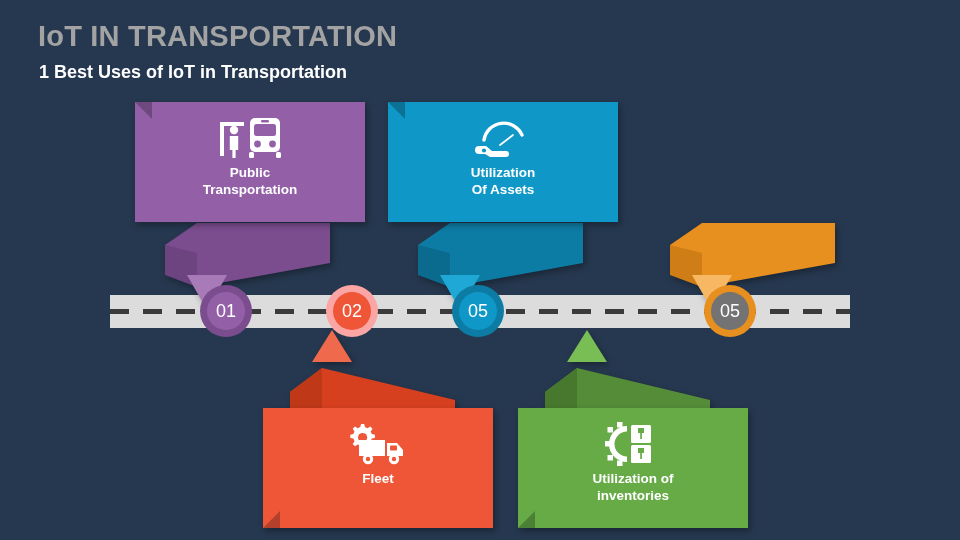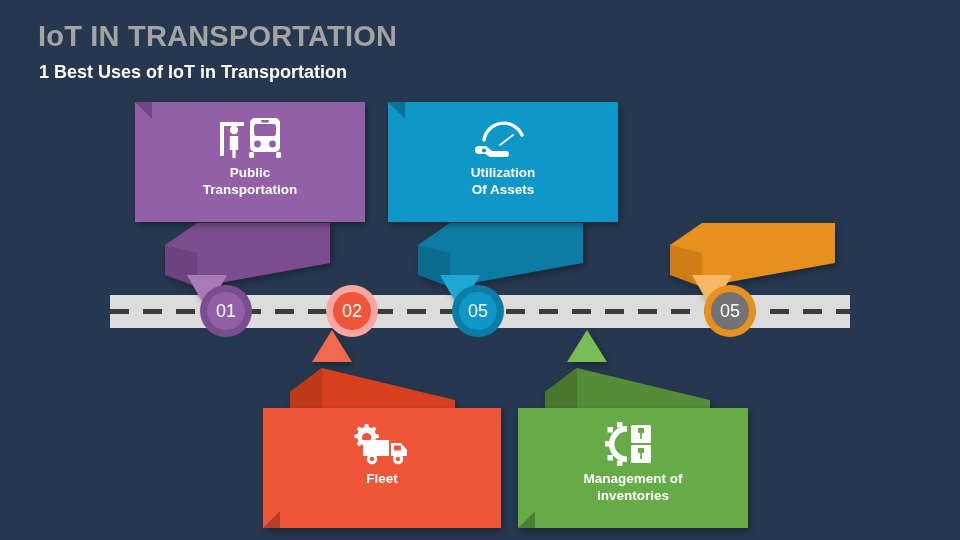--- a/index.html
+++ b/index.html
@@ -187,21 +187,21 @@
   </div>
 
   <div class="ribbon shadow-soft" style="left:290px; top:330px;">
     <svg width="165" height="92" viewBox="0 0 165 92">
       <polygon points="22,32 62,32 42,0" fill="#ef6a4d"></polygon>
       <polygon points="0,62 32,38 165,70 165,92 32,92" fill="#d6401f"></polygon>
       <polygon points="0,62 0,88 32,92 32,38" fill="#bf3818"></polygon>
     </svg>
   </div>
 
-  <div class="card" style="left:263px; top:408px;padding-left:8px;">
+  <div class="card" style="left:263px; top:408px;">
     <div class="card-body shadow-soft" style="background:#ef5638;">
       <div class="fold-bl"></div>
     </div>
     <div class="card-icon" style="top:14px;">
       <svg width="62" height="44" viewBox="0 0 62 44" fill="#ffffff">
 
         <path d="M14 2 l3.2 0 l0.7 3.1 l2.6 1.1 l2.7-1.8 l2.3 2.3 l-1.8 2.7 l1.1 2.6 l3.1 0.7 l0 3.2 l-3.1 0.7 l-1.1 2.6 l1.8 2.7 l-2.3 2.3 l-2.7-1.8 l-2.6 1.1 l-0.7 3.1 l-3.2 0 l-0.7-3.1 l-2.6-1.1 l-2.7 1.8 l-2.3-2.3 l1.8-2.7 l-1.1-2.6 l-3.1-0.7 l0-3.2 l3.1-0.7 l1.1-2.6 l-1.8-2.7 l2.3-2.3 l2.7 1.8 l2.6-1.1 z"></path>
         <circle cx="15.6" cy="15.6" r="4.6" fill="#ef5638"></circle>
 
         <path d="M12 18 h26 v16 h-26 z"></path>
@@ -279,21 +279,21 @@
 
         <rect x="26" y="3" width="20" height="18" rx="1.5"></rect>
         <rect x="26" y="23" width="20" height="18" rx="1.5"></rect>
         <rect x="33" y="6" width="6" height="5" fill="#66ab46"></rect>
         <rect x="35.2" y="11" width="1.7" height="6" fill="#66ab46"></rect>
         <rect x="33" y="26" width="6" height="5" fill="#66ab46"></rect>
         <rect x="35.2" y="31" width="1.7" height="6" fill="#66ab46"></rect>
       </svg>
     </div>
     <div class="card-label" style="top:62px;">
-      <div>Management of</div>
+      <div>Utilization of</div>
       <div>inventories</div>
     </div>
   </div>
 
 
   <div class="ribbon shadow-soft" style="left:670px; top:215px;">
     <svg width="165" height="95" viewBox="0 0 165 95">
       <polygon points="0,30 32,8 165,8 165,48 32,72" fill="#e8901f"></polygon>
       <polygon points="0,30 0,60 32,72 32,38" fill="#cf7d16"></polygon>
       <polygon points="22,60 62,60 42,95" fill="#f7b863"></polygon>

